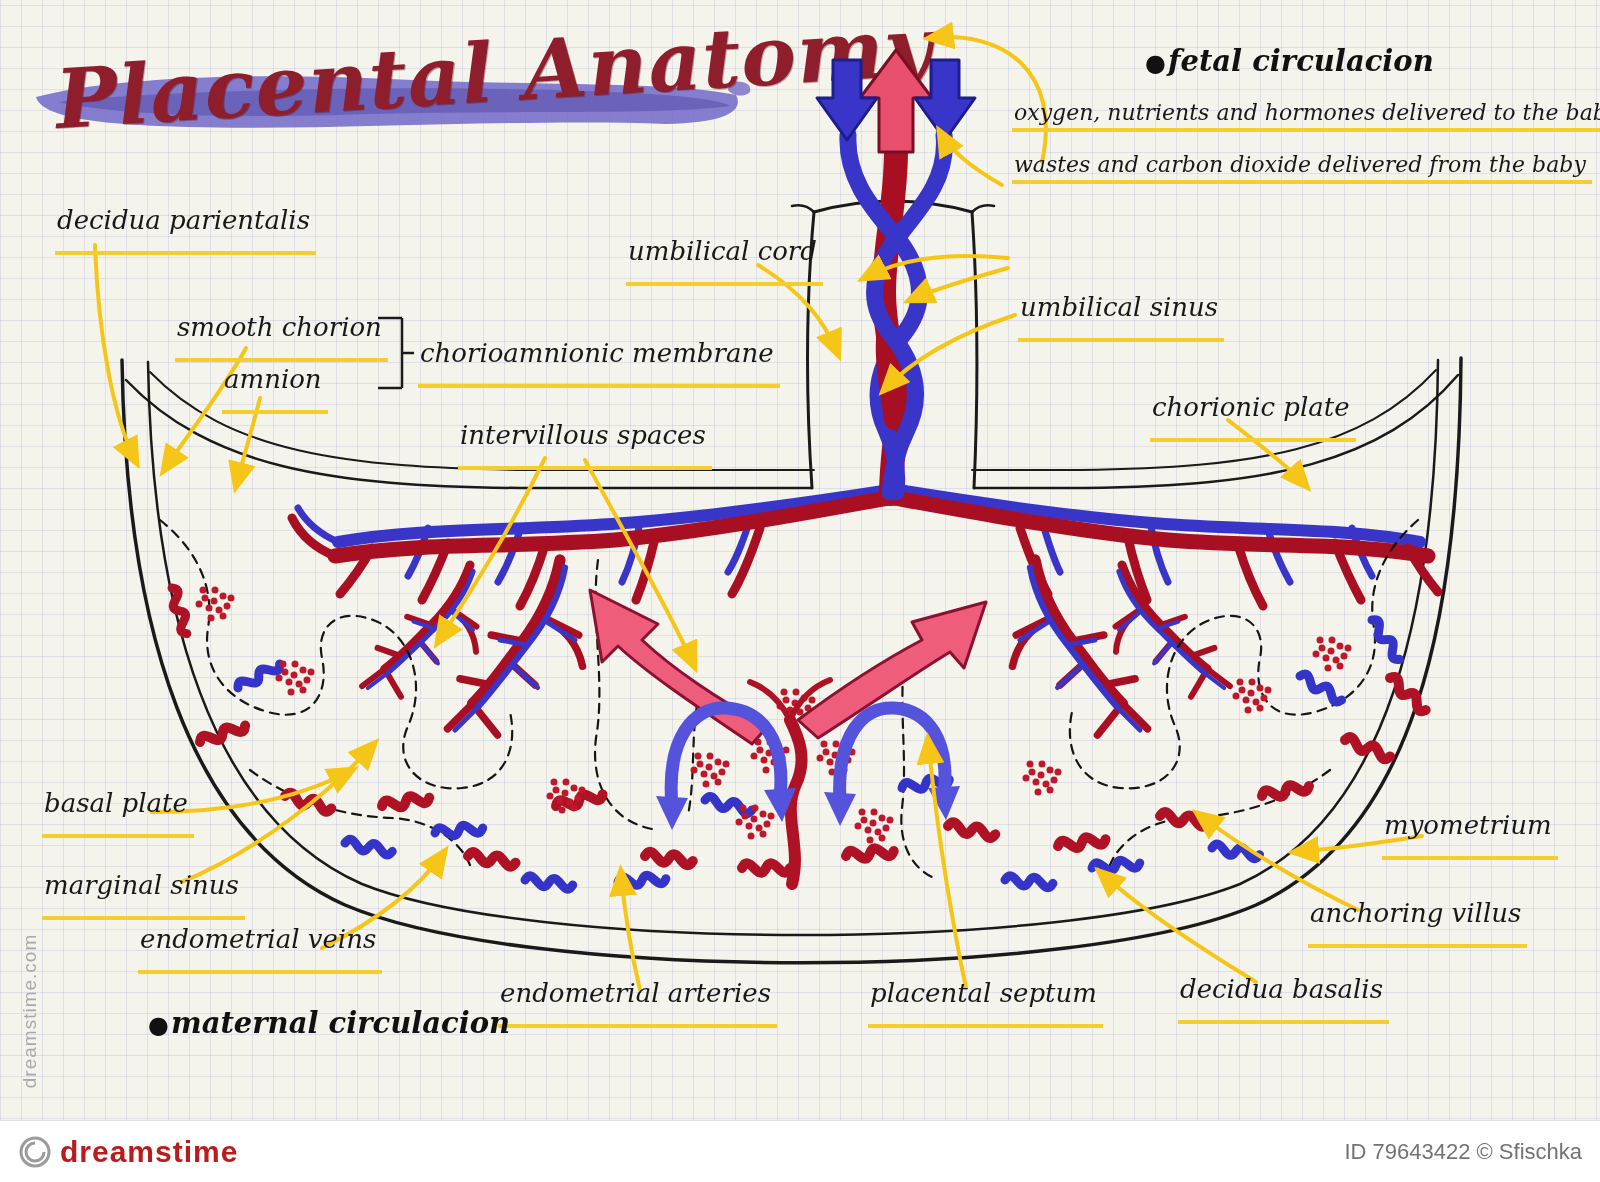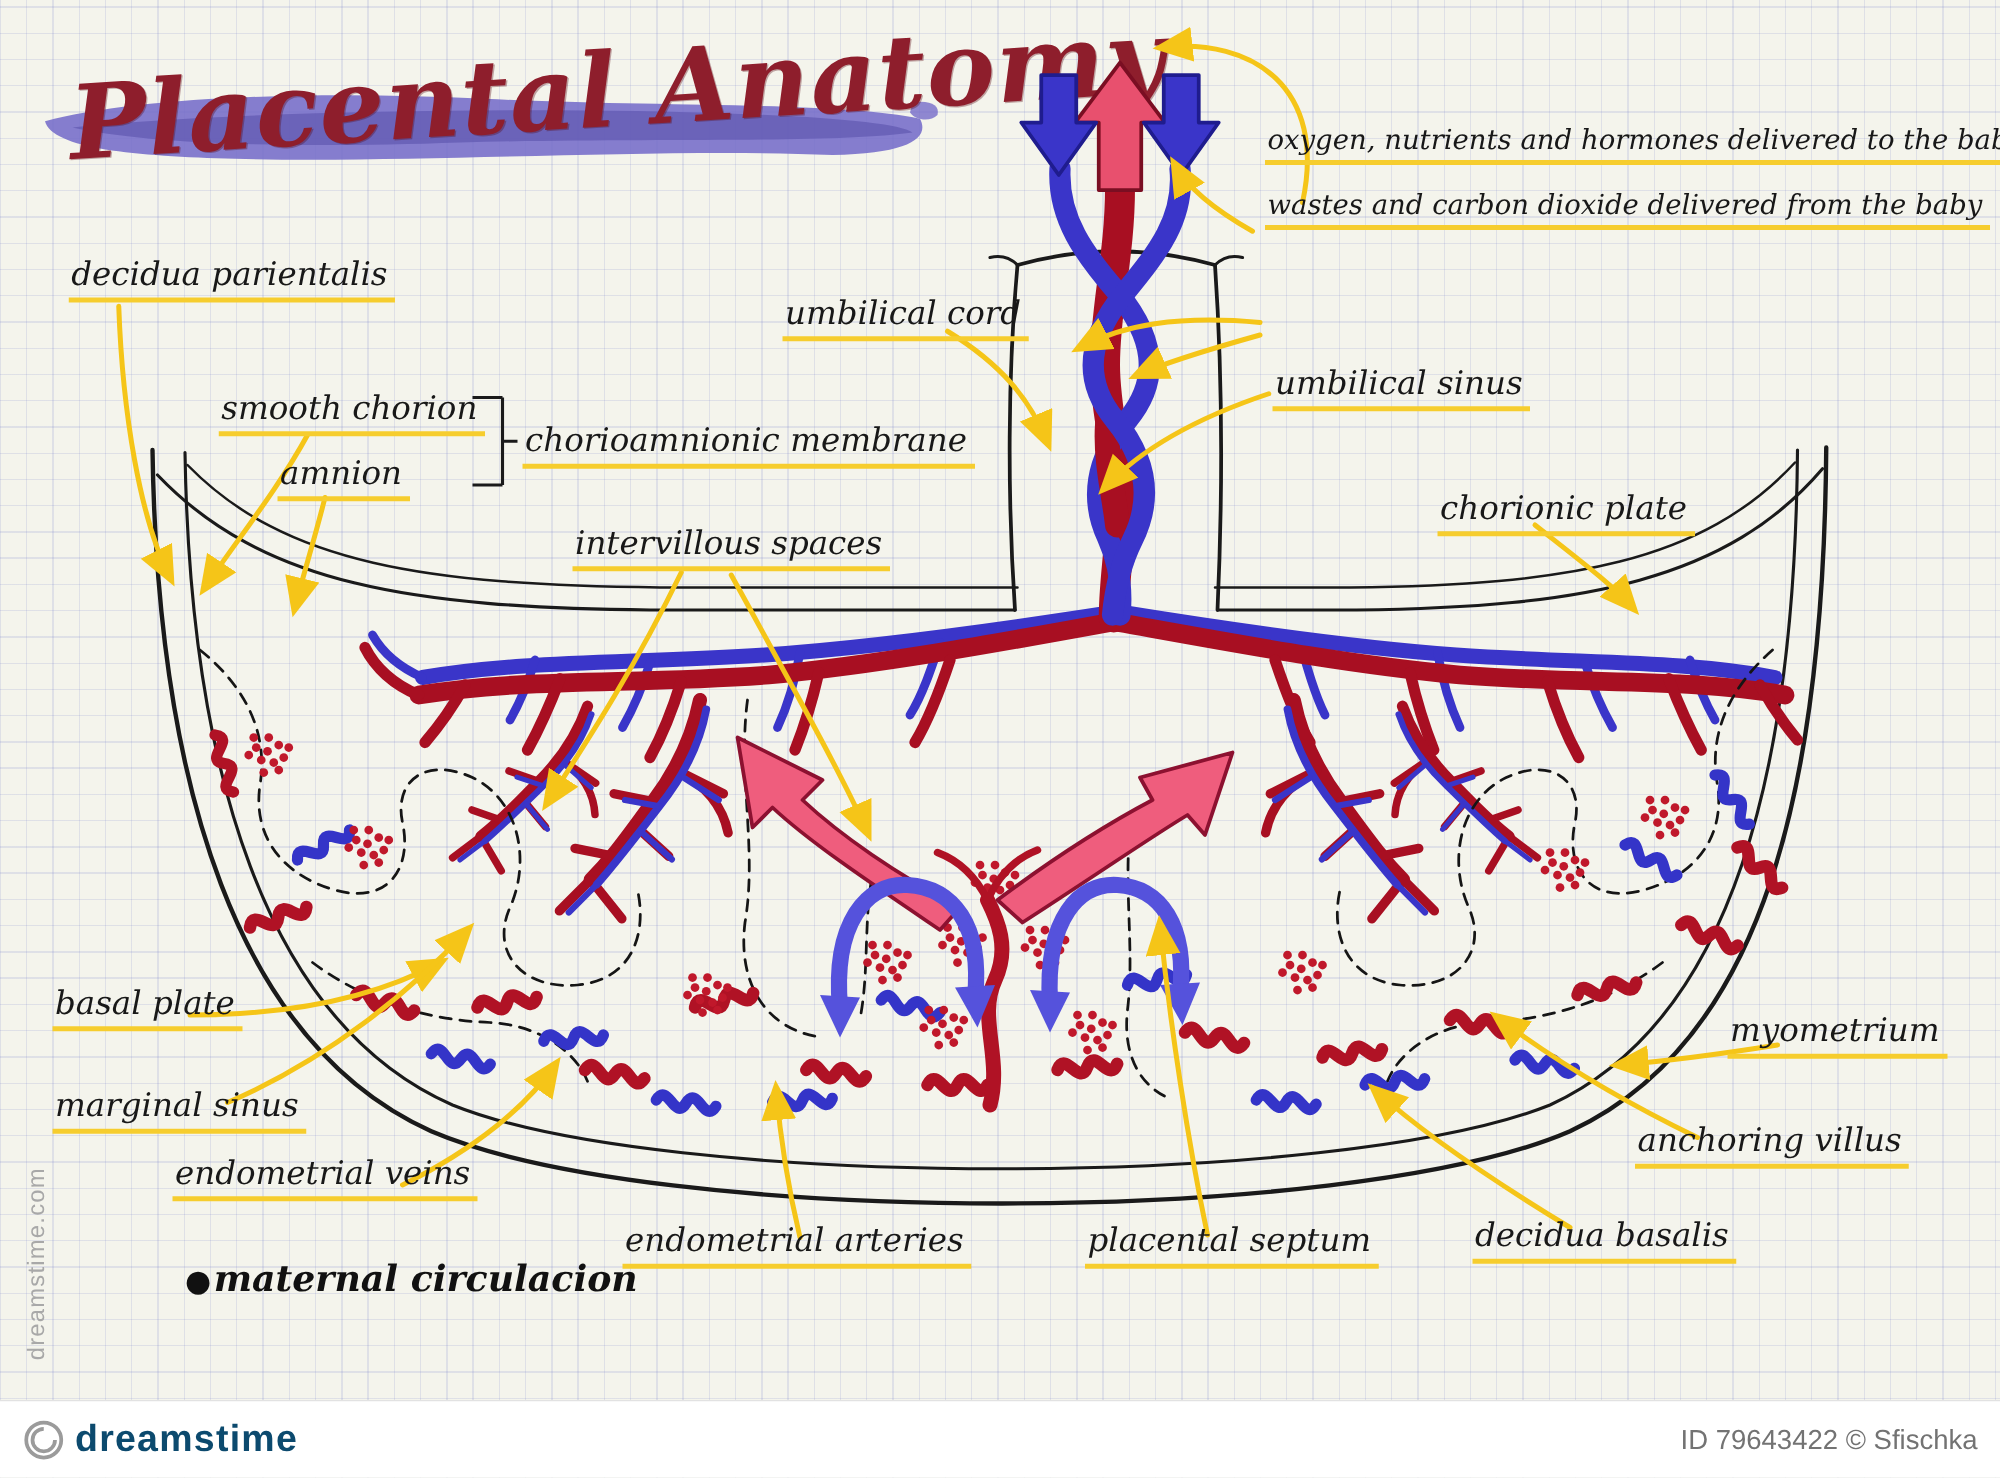--- a/index.html
+++ b/index.html
@@ -19,21 +19,21 @@
     font-size:82px;font-weight:bold;font-style:italic;
     color:#8e1e2c;letter-spacing:1px;
     transform:rotate(-3.5deg);
     text-shadow:1px 1px 0 rgba(90,10,20,.35);
     white-space:nowrap;
   }
   .lbl{
     position:absolute;
     font-style:italic;font-size:26px;color:#181818;
     border-bottom:4px solid #f6cd2e;
-    padding:0 6px 3px 2px;white-space:nowrap;
+    padding:0 6px 16px 2px;white-space:nowrap;
   }
   .note{
     position:absolute;
     font-style:italic;font-size:22px;color:#181818;
     border-bottom:4px solid #f6cd2e;
     padding:0 6px 3px 2px;white-space:nowrap;
   }
   .heading{
     position:absolute;
     font-style:italic;font-weight:bold;font-size:29px;color:#111;
@@ -41,21 +41,21 @@
   }
   .heading .bullet{font-style:normal;font-size:24px;margin-right:2px;}
   .diagram{position:absolute;left:0;top:0;}
   .wm-bar{
     position:absolute;left:0;bottom:0;width:1600px;height:62px;
     background:#ffffff;border-top:1px solid #e2e2e2;
     display:flex;align-items:center;justify-content:space-between;
     padding:0 18px;box-sizing:border-box;
     font-family:"Liberation Sans", sans-serif;
   }
-  .wm-brand{display:flex;align-items:center;gap:8px;color:#0c4a6e;font-size:30px;font-weight:bold;letter-spacing:1px;}
+  .wm-brand{display:flex;align-items:center;gap:8px;color:#b91c1c;font-size:30px;font-weight:bold;letter-spacing:1px;}
   .wm-id{color:#737373;font-size:22px;}
   .wm-vert{
     position:absolute;left:-62px;top:1000px;width:184px;text-align:center;
     transform:rotate(-90deg);
     color:#a8a8a8;font-size:19px;letter-spacing:1px;
     font-family:"Liberation Sans", sans-serif;
   }
 </style>
 </head>
 <body>
@@ -248,20 +248,23 @@
   <div class="lbl" style="left:1150px;top:392px">chorionic plate</div>
   <div class="lbl" style="left:42px;top:788px">basal plate</div>
   <div class="lbl" style="left:42px;top:870px">marginal sinus</div>
   <div class="lbl" style="left:138px;top:924px">endometrial veins</div>
   <div class="lbl" style="left:498px;top:978px">endometrial arteries</div>
   <div class="lbl" style="left:868px;top:978px">placental septum</div>
   <div class="lbl" style="left:1178px;top:974px">decidua basalis</div>
   <div class="lbl" style="left:1308px;top:898px">anchoring villus</div>
   <div class="lbl" style="left:1382px;top:810px">myometrium</div>
 
+  <div class="heading" style="left:1145px;top:44px">
+    <span class="bullet">●</span><span>fetal circulacion</span>
+  </div>
   <div class="note" style="left:1012px;top:100px">oxygen, nutrients and hormones delivered to the baby</div>
   <div class="note" style="left:1012px;top:152px">wastes and carbon dioxide delivered from the baby</div>
   <div class="heading" style="left:148px;top:1006px">
     <span class="bullet">●</span><span>maternal circulacion</span>
   </div>
 
   <div class="wm-vert">dreamstime.com</div>
 
   <div class="wm-bar">
     <div class="wm-brand">

